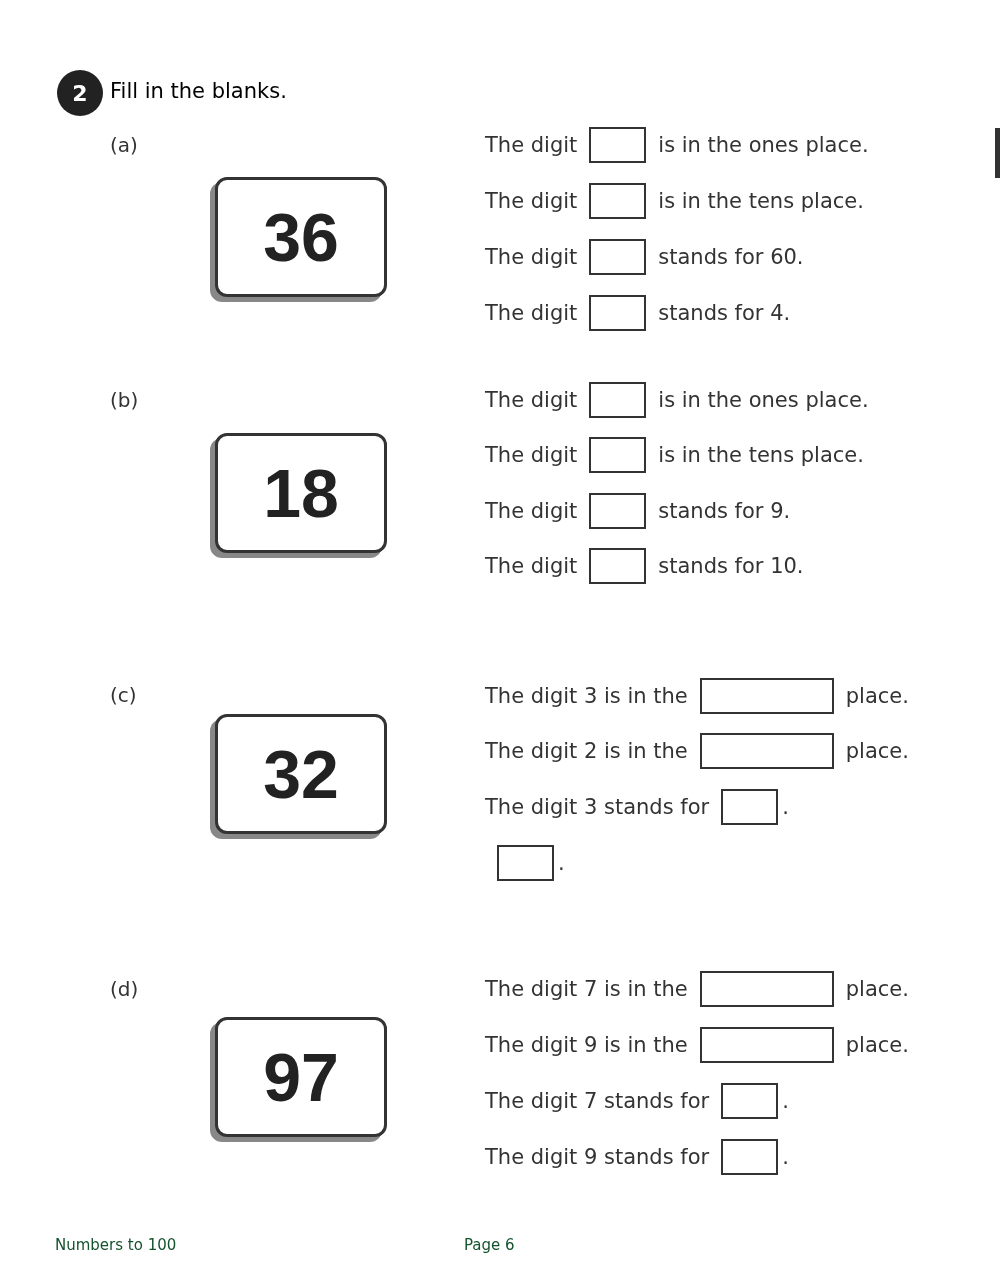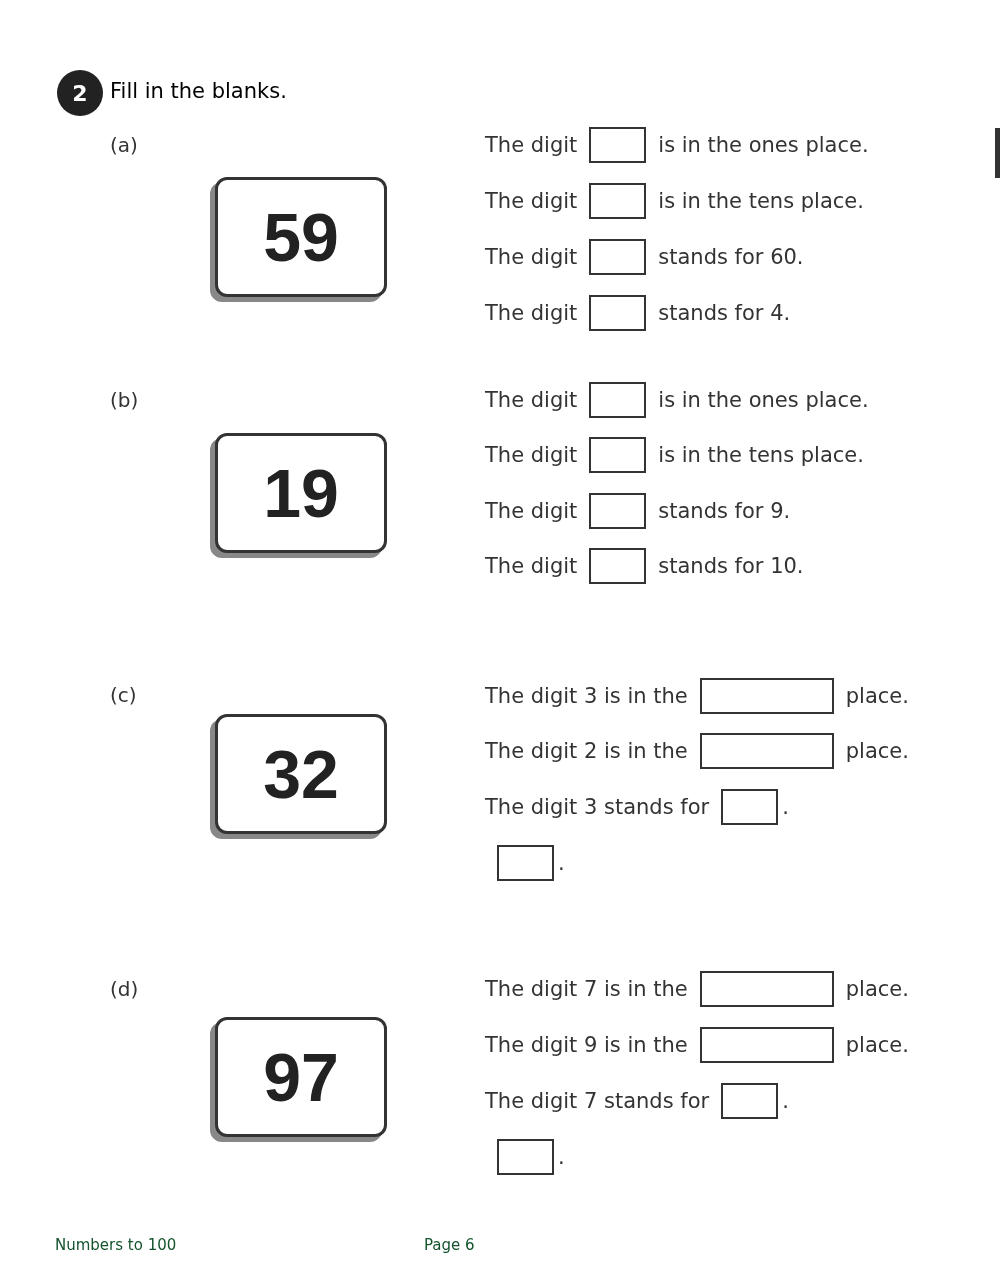--- a/index.html
+++ b/index.html
@@ -22,21 +22,21 @@
   .edge-mark { left:995px; top:128px; width:5px; height:50px; background:#333; }
 </style>
 </head>
 <body>
 
 <div class="abs qnum">2</div>
 <div class="abs qtitle">Fill in the blanks.</div>
 <div class="abs edge-mark"></div>
 
 <div class="abs part-label" style="top:133px">(a)</div>
-<div class="abs numcard" style="top:177px">59</div>
+<div class="abs numcard" style="top:177px">36</div>
 <div class="abs row" style="top:125px">
     <span>The digit</span>
     <span class="box sq"></span>
     <span>is in the ones place.</span>
   </div>
 <div class="abs row" style="top:181px">
     <span>The digit</span>
     <span class="box sq"></span>
     <span>is in the tens place.</span>
   </div>
@@ -45,21 +45,21 @@
     <span class="box sq"></span>
     <span>stands for 60.</span>
   </div>
 <div class="abs row" style="top:293px">
     <span>The digit</span>
     <span class="box sq"></span>
     <span>stands for 4.</span>
   </div>
 
 <div class="abs part-label" style="top:388px">(b)</div>
-<div class="abs numcard" style="top:433px">19</div>
+<div class="abs numcard" style="top:433px">18</div>
 <div class="abs row" style="top:380px">
     <span>The digit</span>
     <span class="box sq"></span>
     <span>is in the ones place.</span>
   </div>
 <div class="abs row" style="top:435px">
     <span>The digit</span>
     <span class="box sq"></span>
     <span>is in the tens place.</span>
   </div>
@@ -107,18 +107,19 @@
     <span>The digit 9 is in the</span>
     <span class="box wide"></span>
     <span>place.</span>
   </div>
 <div class="abs row" style="top:1081px">
     <span>The digit 7 stands for</span>
     <span class="box sm"></span>
     <span>.</span>
   </div>
 <div class="abs row" style="top:1137px">
+    <span>The digit 9 stands for</span>
     <span class="box sm"></span>
     <span>.</span>
   </div>
 
 <div class="abs footer" style="left:55px">Numbers to 100</div>
-<div class="abs footer" style="left:424px">Page 6</div>
+<div class="abs footer" style="left:464px">Page 6</div>
 
 </body></html>

